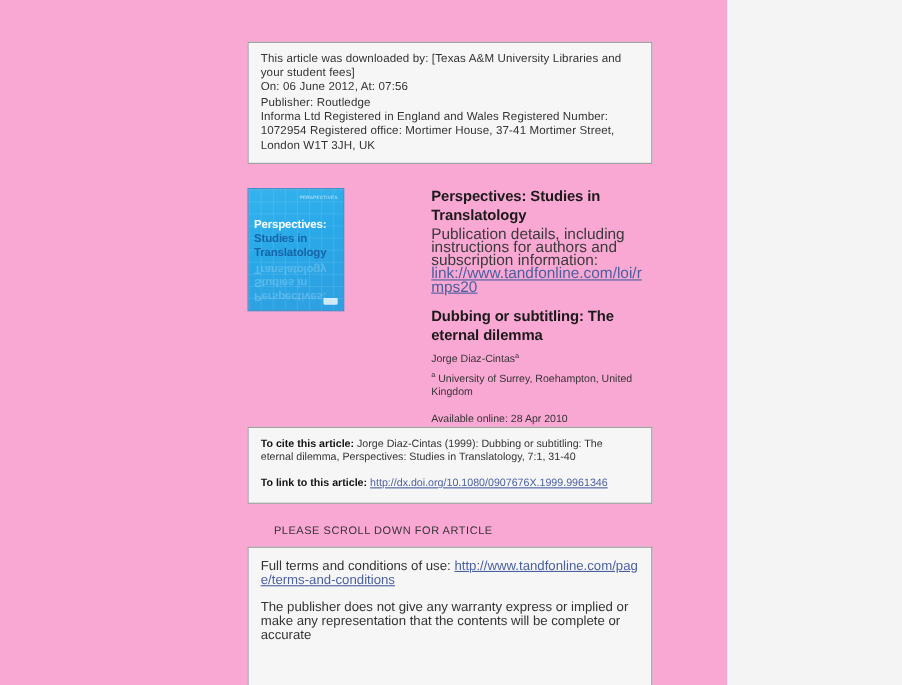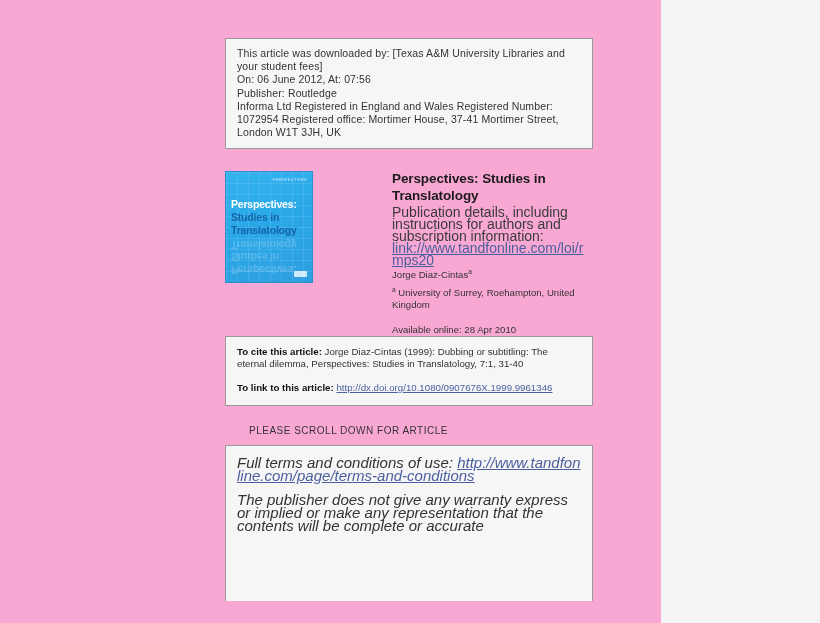--- a/index.html
+++ b/index.html
@@ -197,25 +197,24 @@
     padding-left: 24px;
   }
 
   
   .terms-box {
     width: 368px;
     padding: 10px 11px 0 11px;
     height: 156px;
   }
   .terms-para {
-    font-size: 15px;
+    font-size: 12px;
     line-height: 13.1px;
     color: #333;
     margin: 0 0 11px 0;
-    font-style: italic;
   }
 </style>
 </head>
 <body>
 
 <div class="page">
   <div class="content">
 
     <div class="box header-box">
       <div class="header-line">This article was downloaded by: [Texas A&amp;M University Libraries and your student fees]
@@ -242,20 +241,21 @@
         <div class="cover-logo"></div>
       </div>
 
       <div class="journal-text">
         <div class="journal-title">Perspectives: Studies in Translatology</div>
         <div class="journal-meta">
           <span>Publication details, including instructions for authors and subscription information:</span><br>
           <a class="link" href="#">link://www.tandfonline.com/loi/rmps20</a>
         </div>
 
+        <div class="article-title">Dubbing or subtitling: The eternal dilemma</div>
 
         <div class="author">
           <span>Jorge Diaz-Cintas</span><sup>a</sup>
         </div>
 
         <div class="affiliation">
           <sup>a</sup> <span>University of Surrey, Roehampton, United Kingdom</span>
         </div>
 
         <div class="available">Available online: 28 Apr 2010</div>

